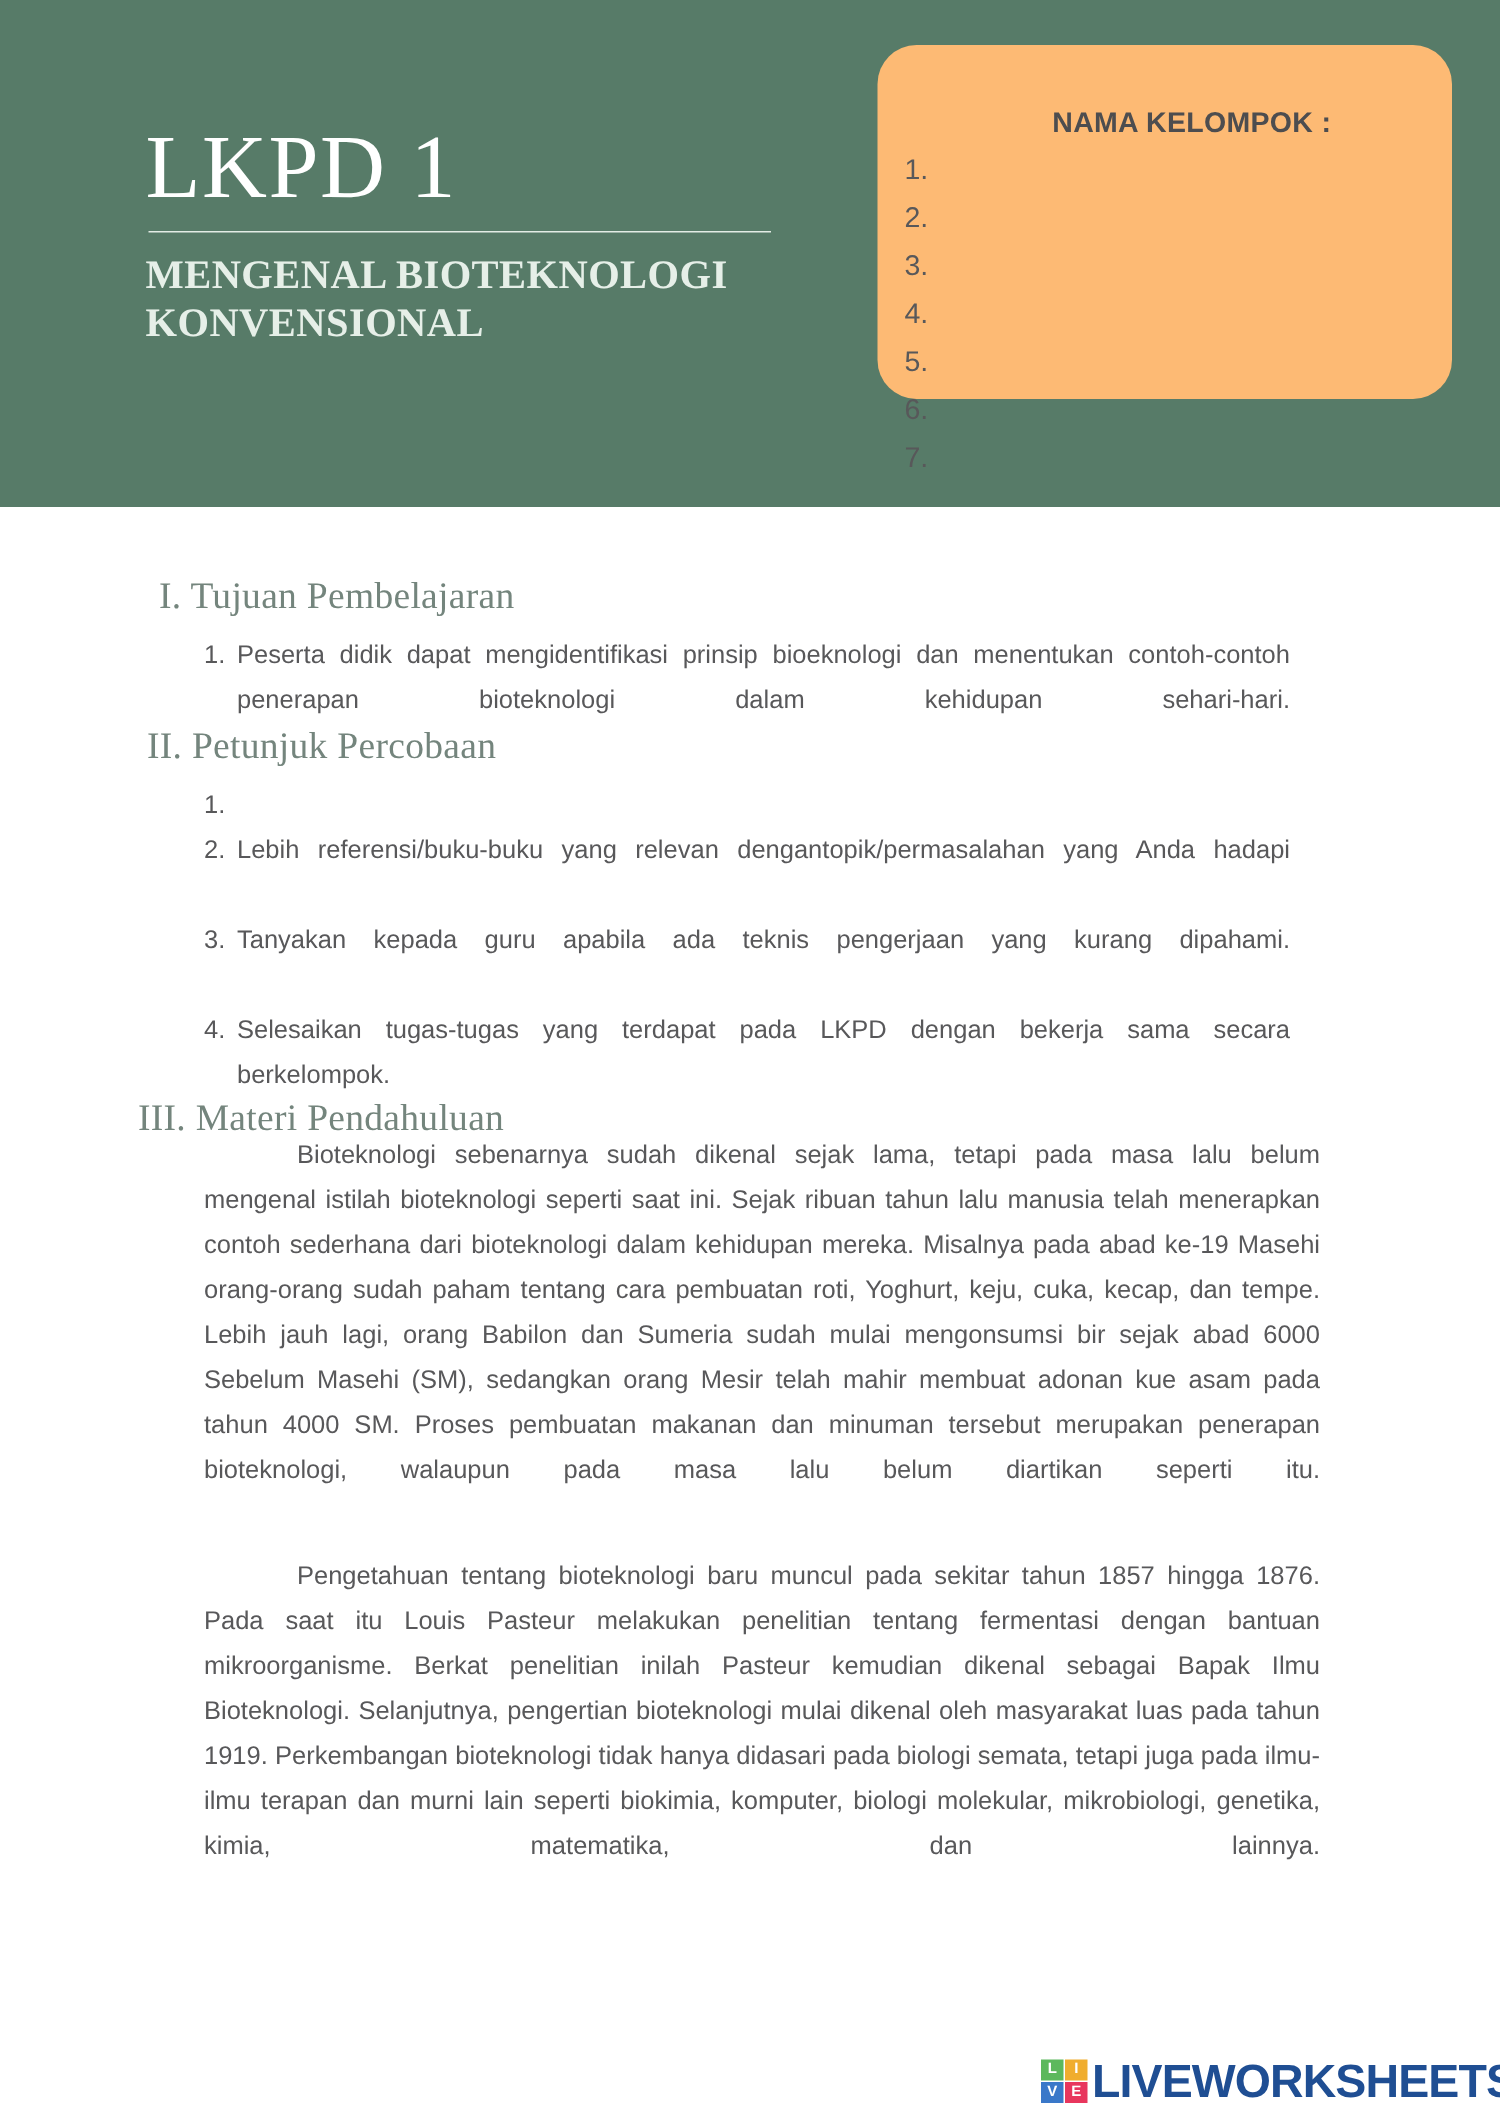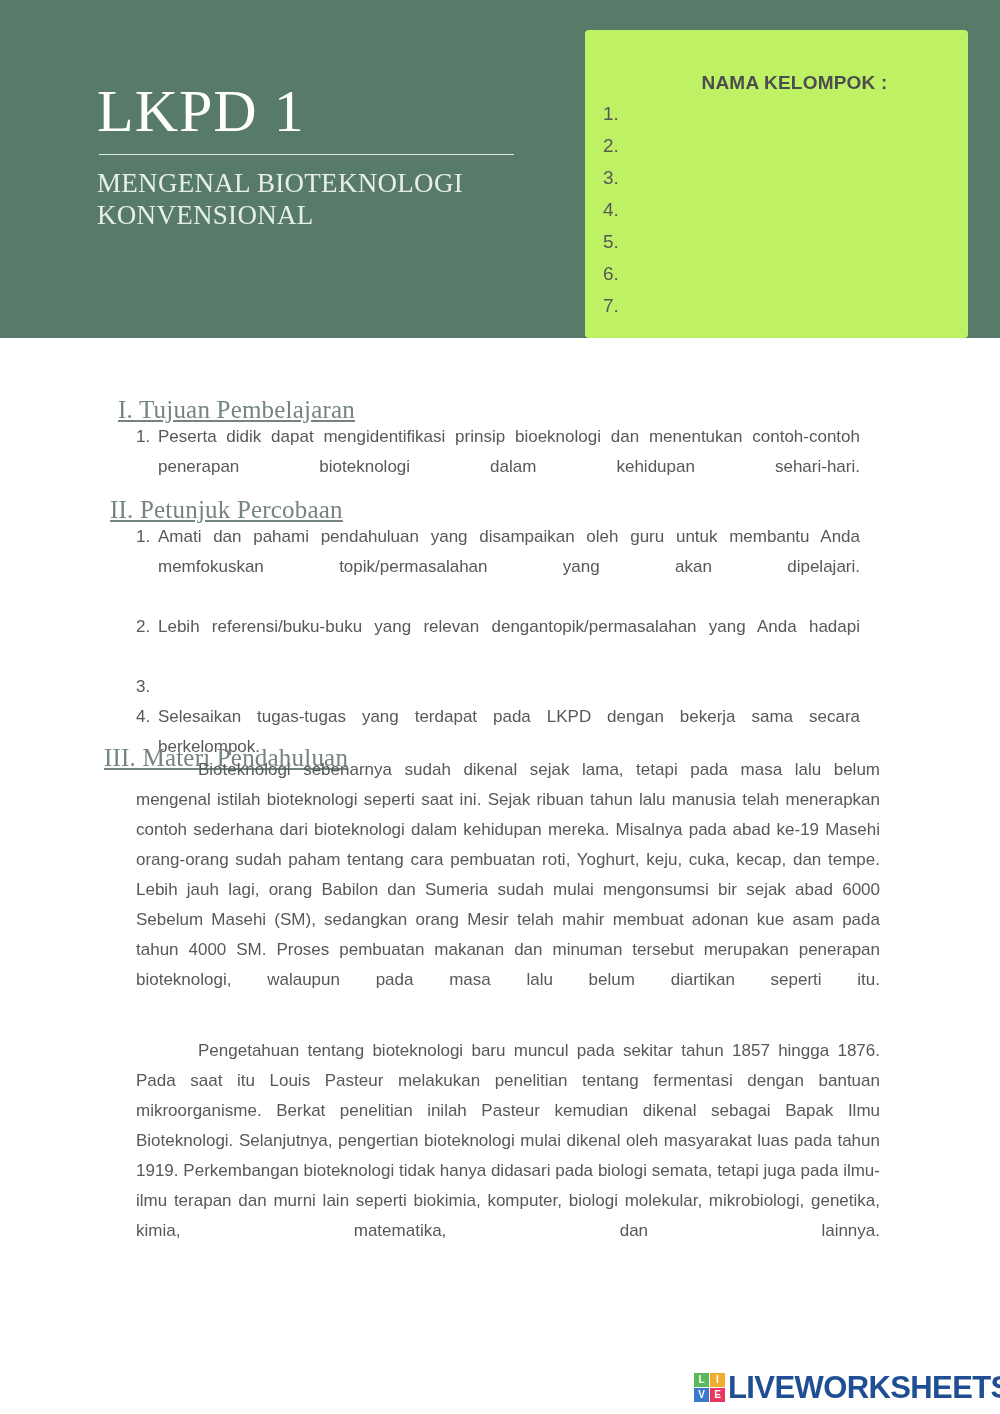--- a/index.html
+++ b/index.html
@@ -49,32 +49,32 @@
     margin: 10px 0 12px 2px;
   }
 
   .sub-title {
     font-family: "Liberation Serif", serif;
     font-size: 27px;
     line-height: 32px;
     color: #e6efe8;
     letter-spacing: 0.3px;
     margin: 0;
-    font-weight: 400;
+    font-weight: 700;
   }
 
   
   .group-card {
     position: absolute;
     left: 585px;
     top: 30px;
     width: 383px;
-    height: 308px;
-    background: #bef264;
-    border-radius: 4px;
+    height: 236px;
+    background: #fdba74;
+    border-radius: 26px;
   }
 
   .group-card-title {
     position: absolute;
     top: 42px;
     left: 0;
     width: 100%;
     text-align: center;
     padding-left: 36px;
     box-sizing: border-box;
@@ -108,23 +108,22 @@
     top: 338px;
     left: 0;
     width: 1000px;
   }
 
   .section-heading {
     font-family: "Liberation Serif", serif;
     font-size: 25px;
     color: #74857d;
     font-weight: 400;
-    margin: 12px;
+    margin: 0;
     letter-spacing: 0.2px;
-    text-decoration: underline;
   }
 
   .h-tujuan   { position: absolute; left: 106px; top: 46px; }
   .h-petunjuk { position: absolute; left: 98px;  top: 146px; }
   .h-materi   { position: absolute; left: 92px;  top: 394px; }
 
   .num-list {
     position: absolute;
     margin: 0;
     padding: 0;
@@ -256,28 +255,28 @@
       <span class="num">1.</span>
       <span>Peserta didik dapat mengidentifikasi prinsip bioeknologi dan menentukan contoh-contoh penerapan bioteknologi dalam kehidupan sehari-hari.</span>
     </li>
   </ul>
 
   <div class="section-heading h-petunjuk">II. Petunjuk Percobaan</div>
 
   <ul class="num-list list-petunjuk">
     <li>
       <span class="num">1.</span>
-      <span>Amati dan pahami pendahuluan yang disampaikan oleh guru untuk membantu Anda memfokuskan topik/permasalahan yang akan dipelajari.</span>
     </li>
     <li>
       <span class="num">2.</span>
       <span>Lebih referensi/buku-buku yang relevan dengantopik/permasalahan yang Anda hadapi</span>
     </li>
     <li>
       <span class="num">3.</span>
+      <span>Tanyakan kepada guru apabila ada teknis pengerjaan yang kurang dipahami.</span>
     </li>
     <li>
       <span class="num">4.</span>
       <span>Selesaikan tugas-tugas yang terdapat pada LKPD dengan bekerja sama secara berkelompok.</span>
     </li>
   </ul>
 
   <div class="section-heading h-materi">III. Materi Pendahuluan</div>
 
   <p class="body-par par-1">Bioteknologi sebenarnya sudah dikenal sejak lama, tetapi pada masa lalu belum mengenal istilah bioteknologi seperti saat ini. Sejak ribuan tahun lalu manusia telah menerapkan contoh sederhana dari bioteknologi dalam kehidupan mereka. Misalnya pada abad ke-19 Masehi orang-orang sudah paham tentang cara pembuatan roti, Yoghurt, keju, cuka, kecap, dan tempe. Lebih jauh lagi, orang Babilon dan Sumeria sudah mulai mengonsumsi bir sejak abad 6000 Sebelum Masehi (SM), sedangkan orang Mesir telah mahir membuat adonan kue asam pada tahun 4000 SM. Proses pembuatan makanan dan minuman tersebut merupakan penerapan bioteknologi, walaupun pada masa lalu belum diartikan seperti itu.</p>

